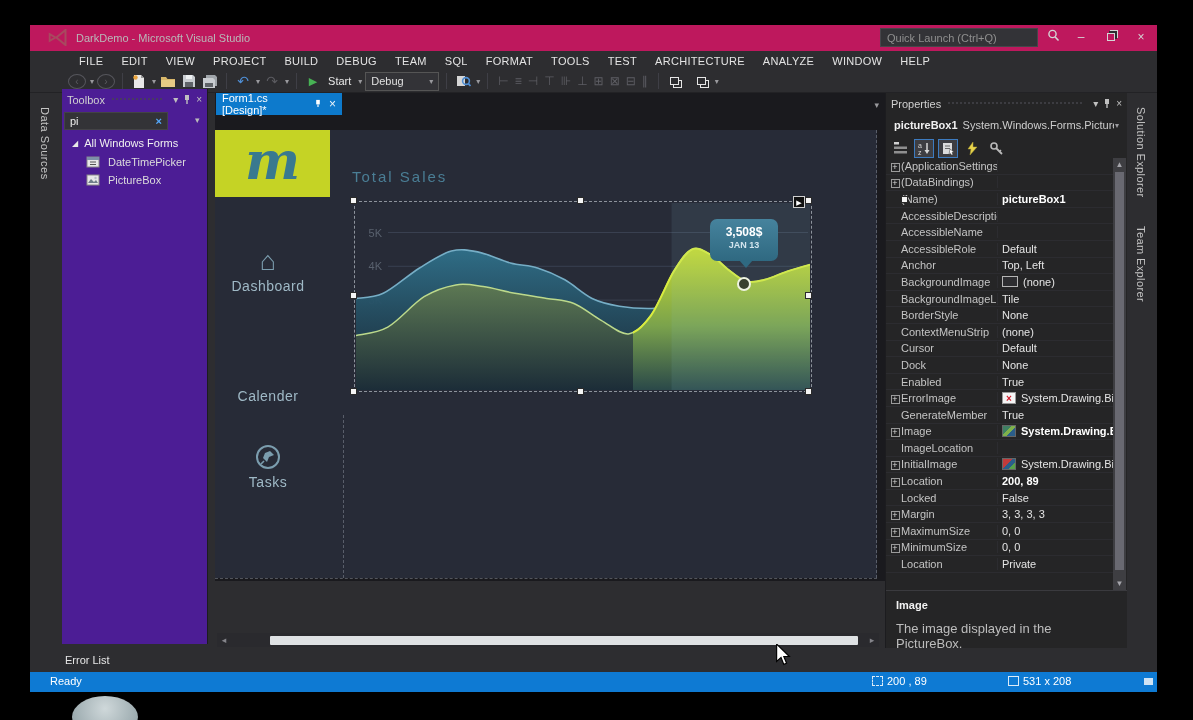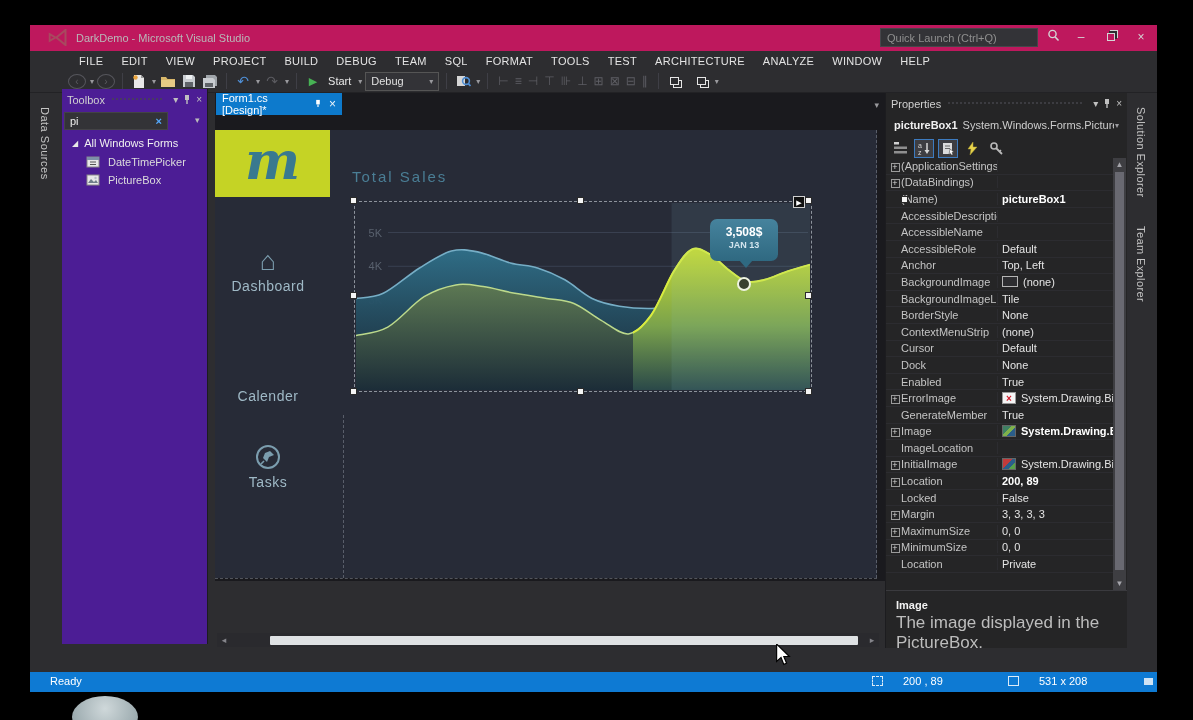--- a/index.html
+++ b/index.html
@@ -103,27 +103,27 @@
   .swatch{width:16px;height:11px;border:1px solid #b5b5b5;background:#2d2d30;margin-right:5px;flex:none}
   .vicon{width:14px;height:12px;margin-right:5px;flex:none;font-size:10px;line-height:11px;text-align:center}
   .vicon-error{background:#f5f5f5;color:#d11a2a;font-weight:bold;border:1px solid #999}
   .vicon-image{background:linear-gradient(135deg,#3f7f63 0 40%,#7fb14c 40% 60%,#2b5e8a 60%);border:1px solid #666}
   .vicon-image2{background:linear-gradient(135deg,#c23b3b 0 45%,#2b5e8a 45% 70%,#58a14b 70%);border:1px solid #666}
   #prop-scroll{position:absolute;left:227px;top:65px;width:13px;height:432px;background:#3e3e42}
   #prop-scroll .thumb{position:absolute;left:2px;top:14px;width:9px;height:398px;background:#696971}
   #prop-scroll .sarr{position:absolute;left:0;width:13px;color:#a5a5ab;font-size:8px;text-align:center}
   #prop-desc{position:absolute;left:0;top:497px;width:100%;height:58px;background:#252526;border-top:1px solid #3a3a3e;padding:8px 10px}
   #prop-desc .dt{font-weight:bold;color:#f2f2f2;font-size:11px}
-  #prop-desc .dd{color:#bdbdbd;font-size:17px;margin-top:2px}
+  #prop-desc .dd{color:#bdbdbd;font-size:13px;margin-top:10px}
 
   
   #errorbar{position:absolute;left:0;top:623px;width:100%;height:24px;background:#2d2d30;color:#e6e6e6;display:flex;align-items:center;padding-left:35px;font-size:11px}
   #statusbar{position:absolute;left:0;top:647px;width:100%;height:20px;background:#0e7ad3;color:#fff;font-size:11px}
   #statusbar .ready{position:absolute;left:20px;top:3px}
-  .sb-item{position:absolute;top:3px;display:flex;align-items:center;gap:20px}
+  .sb-item{position:absolute;top:3px;display:flex;align-items:center;gap:4px}
   .sb-glyph{width:11px;height:10px;border:1px dashed #dcebf7}
   #sb-grip{position:absolute;right:4px;top:6px;width:9px;height:7px;background:#cfe3f4}
 
   
   #cursor{position:absolute;left:775px;top:644px;z-index:99}
   #webcam{position:absolute;left:72px;top:696px;width:66px;height:42px;border-radius:50%;background:radial-gradient(circle at 50% 30%,#cfd8da,#8b9ca1);z-index:98}
 </style>
 </head>
 <body>
 
@@ -629,20 +629,23 @@
       <div class="dt">Image</div>
       <div class="dd">The image displayed in the PictureBox.</div>
     </div>
   </div>
 
   <div id="right-strip">
     <div class="vtab">Solution Explorer</div>
     <div class="vtab">Team Explorer</div>
   </div>
 
+  <div id="errorbar">
+    <span>Error List</span>
+  </div>
 
   <div id="statusbar">
     <span class="ready">Ready</span>
     <span class="sb-item" style="left:842px">
       <span class="sb-glyph"></span>
       <span>200 , 89</span>
     </span>
     <span class="sb-item" style="left:978px">
       <span class="sb-glyph" style="border-style:solid"></span>
       <span>531 x 208</span>

